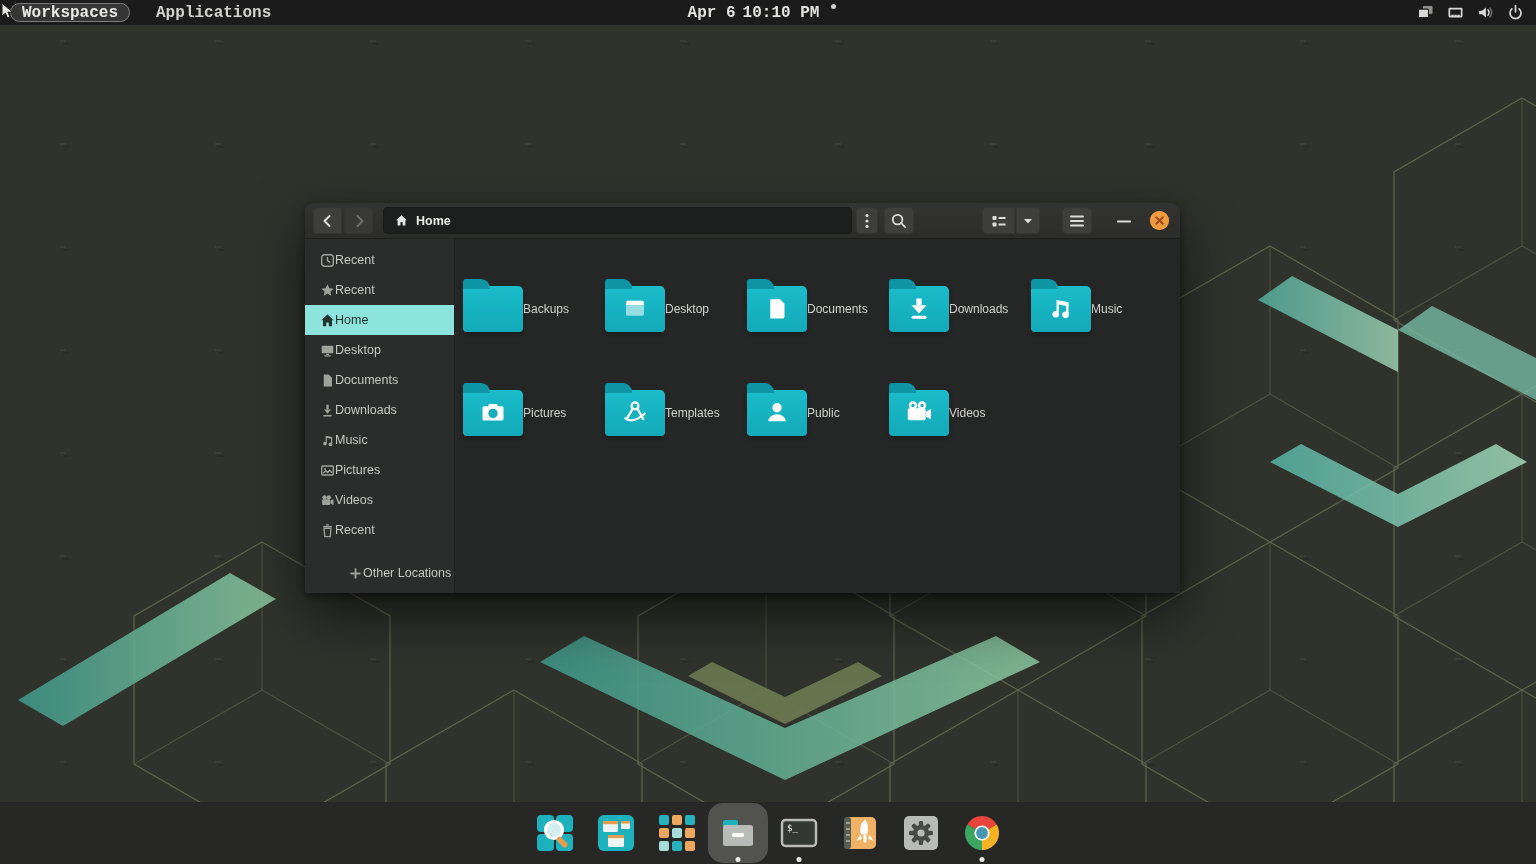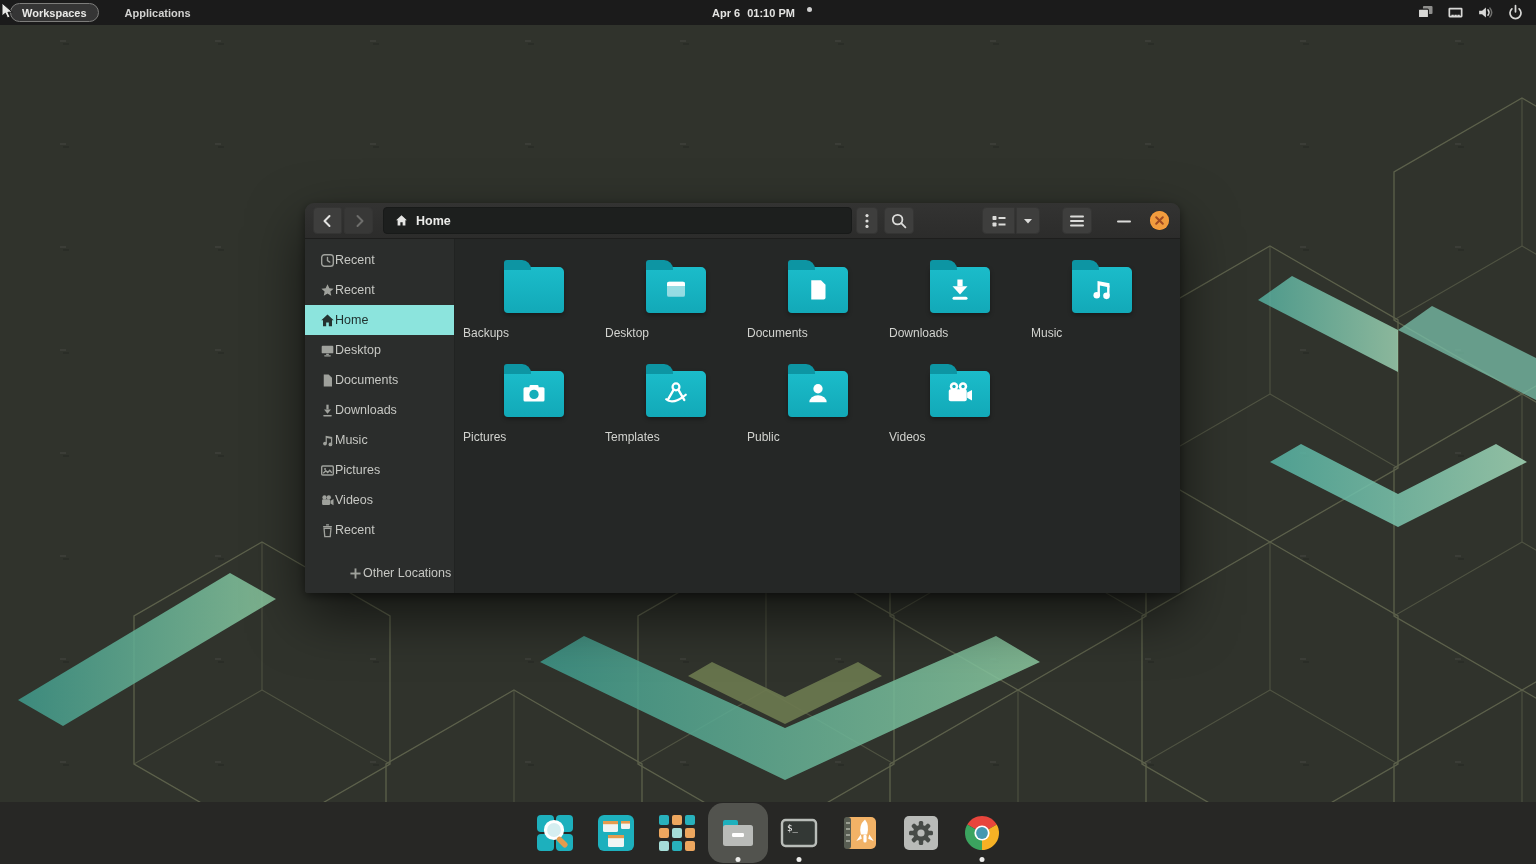--- a/index.html
+++ b/index.html
@@ -5,21 +5,21 @@
   * { margin:0; padding:0; box-sizing:border-box; }
   html,body { width:1536px; height:864px; overflow:hidden; background:#000; }
   body { font-family:"Liberation Sans", sans-serif; }
   .screen { position:relative; width:1536px; height:864px; background:#30332c; overflow:hidden; }
 
   
   .wallpaper { position:absolute; inset:0; z-index:0; }
 
   
   .topbar { position:absolute; top:0; left:0; right:0; height:25px; background:#1b1b1b;
-            display:flex; align-items:center; z-index:6; color:#d8d8d6; font-size:11px; }
+            display:flex; align-items:center; z-index:6; color:#d8d8d6; font-size:16px;font-family:Liberation Mono, monospace; }
   .tb-left { display:flex; align-items:center; gap:26px; padding-left:10px; }
   .ws-pill { display:flex; align-items:center; height:19px; padding:0 11px; border-radius:11px;
              background:#353535; border:1px solid #7d7d7b; font-weight:700; color:#e9e9e7; }
   .tb-apps { font-weight:700; color:#d2d2d0; }
   .tb-center { position:absolute; left:0; right:12px; display:flex; justify-content:center; align-items:flex-start; gap:0; pointer-events:none; }
   .tb-center > * { pointer-events:auto; }
   .clock { font-weight:700; color:#e4e4e2; display:flex; gap:7px; }
   .notif-dot { width:5px; height:5px; border-radius:50%; background:#cmånfcfcf; background:#cfcfcf; margin-left:12px; }
   .tb-right { margin-left:auto; display:flex; align-items:center; gap:13px; padding-right:12px; }
   .tray-ic { width:17px; height:17px; display:flex; align-items:center; justify-content:center; }
@@ -56,21 +56,21 @@
 
   .win-body { flex:1; display:flex; min-height:0; }
   .sidebar { width:150px; flex:0 0 150px; background:#2b2d2c; border-right:1px solid #212322; padding-top:6px; }
   .sb-item { height:30px; display:flex; align-items:center; gap:0; padding-left:15px;
              font-size:12.5px; color:#c6c7c3; cursor:default; }
   .sb-item svg { flex:0 0 15px; }
   .sb-item.sel { background:#8ce4dd; color:#203230; }
   .sb-other { margin-top:13px;margin-left:28px; }
 
   .file-grid { flex:1; background:#252726; padding:14px 0 0 8px; display:flex; flex-wrap:wrap; align-content:flex-start; }
-  .file { width:142px; height:104px; display:flex; flex-direction:column; cursor:default; }
+  .file { width:142px; height:104px; display:flex; flex-direction:row; align-items:center; cursor:default; }
   .icon-wrap { height:66px; display:flex; align-items:center; justify-content:center; }
   .folder { position:relative; width:60px; height:46px; margin-top:8px; border-radius:3px 5px 4px 4px;
             background:linear-gradient(#1bbcca,#12a9b8); box-shadow:0 2px 4px rgba(0,0,0,.35); }
   .folder::before { content:""; position:absolute; top:-7px; left:0; width:27px; height:10px;
                     border-radius:3px 9px 0 0; background:#0d95a3; }
   .folder svg { position:absolute; left:50%; top:50%; transform:translate(-50%,-50%); }
   .f-name { margin-top:7px; font-size:12px; color:#d2d3cf; }
 
   
   .dock { position:absolute; left:0; right:0; bottom:0; height:62px; background:#272725; z-index:3;
@@ -135,21 +135,21 @@
       <div class="ws-pill">
         <span>Workspaces</span>
       </div>
       <div class="tb-apps">
         <span>Applications</span>
       </div>
     </div>
     <div class="tb-center">
       <span class="clock">
         <span>Apr 6</span>
-        <span>01:10 PM</span>
+        <span>10:10 PM</span>
       </span>
       <span class="notif-dot"></span>
     </div>
     <div class="tb-right">
       <span class="tray-ic">
         <svg width="17" height="17" viewBox="0 0 16 16">
           <rect x="5.6" y="1.8" width="9" height="7.6" rx="1" fill="#8f8f8d"></rect>
           <rect x="1.4" y="4.8" width="9.4" height="8" rx="1" fill="#d8d8d6" stroke="#1b1b1b" stroke-width="1"></rect>
         </svg>
       </span>

